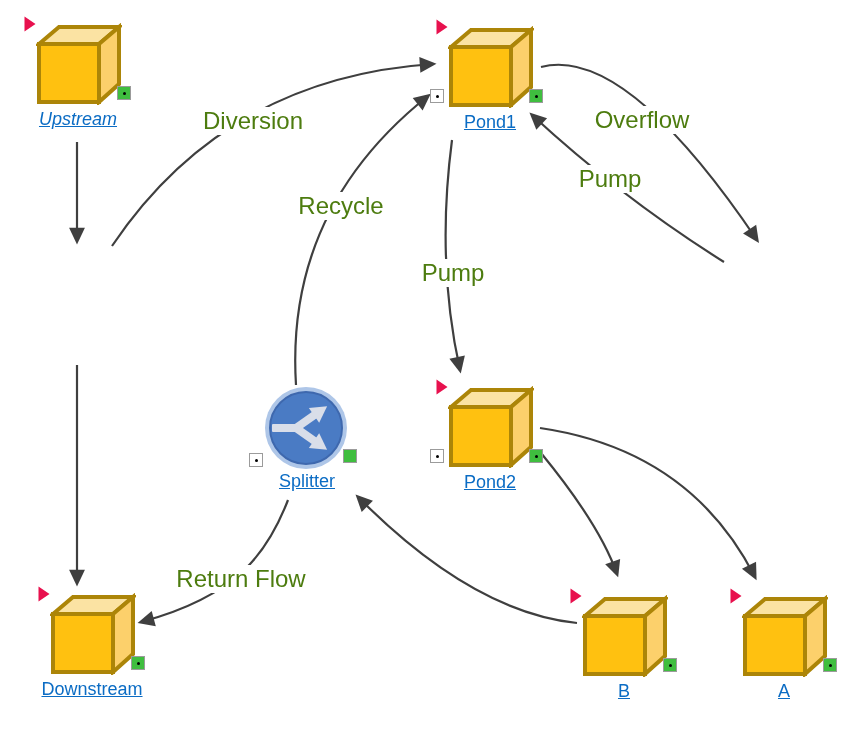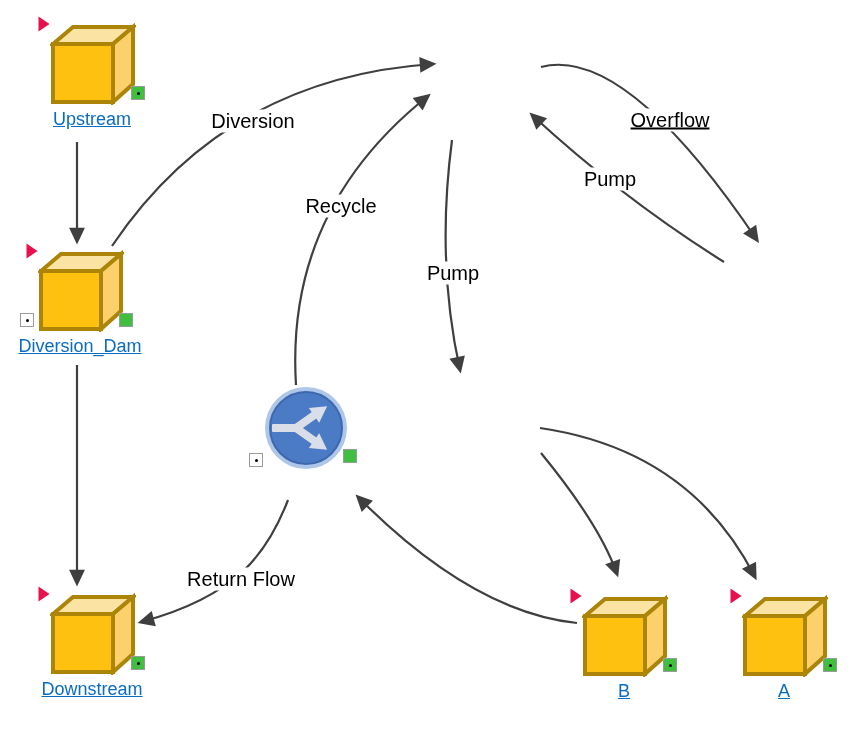--- a/index.html
+++ b/index.html
@@ -4,21 +4,21 @@
 <style>
   html,body{margin:0;padding:0;background:#fff;}
   #stage{
     position:relative;width:862px;height:736px;background:#fff;
     font-family:"Liberation Sans",sans-serif;overflow:hidden;
   }
   #edge-layer{position:absolute;left:0;top:0;z-index:1;}
   .edge{fill:none;stroke:var(--link);stroke-width:2.2px;}
   .elabel{
     position:absolute;transform:translate(-50%,-50%);
-    background:#fff;padding:0 3px;font-size:20px;color:#000000;
+    background:#fff;padding:0 3px;font-size:24px;color:#4d7c0f;
     white-space:nowrap;z-index:2;
   }
   .node{position:absolute;width:116px;height:122px;z-index:3;}
   .tri{position:absolute;left:4px;top:1px;line-height:0;}
   .nicon{position:absolute;left:16px;top:8px;line-height:0;}
   .node.splitter .nicon{left:14px;top:0;}
   .port{
     position:absolute;width:12px;height:12px;border:1px solid #9b9b9b;
     display:flex;align-items:center;justify-content:center;box-sizing:content-box;
   }
@@ -52,57 +52,59 @@
       <path d="M724,262 Q622,198 532,115" class="edge" marker-end="url(#arrowhead)"></path>
       <path d="M540,428 Q690,450 755,577" class="edge" marker-end="url(#arrowhead)"></path>
       <path d="M541,453 Q600,525 617,574" class="edge" marker-end="url(#arrowhead)"></path>
       <path d="M577,623 Q472,612 358,497" class="edge" marker-end="url(#arrowhead)"></path>
       <path d="M288,500 C268,552 238,596 141,622" class="edge" marker-end="url(#arrowhead)"></path>
       <path d="M77,365 L77,583" class="edge" marker-end="url(#arrowhead)"></path>
     </svg>
 <div class="elabel" style="left: 253px; top: 121px;">Diversion</div>
     <div class="elabel" style="left: 325px; top: 206px; margin-left: 16px;">Recycle</div>
     <div class="elabel" style="left: 453px; top: 273px;">Pump</div>
-    <div class="elabel" style="left: 670px; top: 120px; text-decoration: underline;">Overflow</div>
+    <div class="elabel" style="left: 642px; top: 120px;">Overflow</div>
     <div class="elabel" style="left: 610px; top: 179px;">Pump</div>
     <div class="elabel" style="left: 241px; top: 579px;">Return Flow</div>
-    <div class="node" style="left: 34px; top: 15px;">
+    <div class="node" style="left: 20px; top: 15px; font-style: italic;">
     <span class="tri"><svg width="12" height="16" viewBox="0 0 12 16">
           <polygon points="0.5,0.5 11.5,8 0.5,15.5" fill="var(--run-indicator)"></polygon>
         </svg></span>
     <span class="nicon"><svg width="86" height="82" viewBox="0 0 86 82">
           <g stroke="var(--cube-outline)" stroke-width="4">
             <polygon points="3,21 23,4 83,4 63,21" fill="var(--cube-top)"></polygon>
             <polygon points="63,21 83,4 83,61 63,79" fill="var(--cube-side)"></polygon>
             <rect x="3" y="21" width="60" height="58" fill="var(--cube-front)"></rect>
           </g>
         </svg></span>
 
     <span class="port port-out">
         <i></i>
       </span>
     <div class="nlabel">Upstream</div>
   </div>
-    <div class="node" style="left: 22px; top: 242px;">
+    <div class="node" style="left: 432px; top: 18px;">
     <span class="tri"><svg width="12" height="16" viewBox="0 0 12 16">
           <polygon points="0.5,0.5 11.5,8 0.5,15.5" fill="var(--run-indicator)"></polygon>
         </svg></span>
     <span class="nicon"><svg width="86" height="82" viewBox="0 0 86 82">
           <g stroke="var(--cube-outline)" stroke-width="4">
             <polygon points="3,21 23,4 83,4 63,21" fill="var(--cube-top)"></polygon>
             <polygon points="63,21 83,4 83,61 63,79" fill="var(--cube-side)"></polygon>
             <rect x="3" y="21" width="60" height="58" fill="var(--cube-front)"></rect>
           </g>
         </svg></span>
 
     <span class="port port-in">
         <i></i>
       </span>
-    <span class="port port-out"></span>
-    <div class="nlabel">Diversion_Dam</div>
+    <span class="port port-out">
+        <i></i>
+      </span>
+    <div class="nlabel">Pond1</div>
   </div>
     <div class="node splitter" style="left: 249px; top: 385px;">
 
     <span class="nicon"><svg width="86" height="86" viewBox="0 0 86 86">
           <circle cx="43" cy="43" r="41" fill="var(--splitter-ring)"></circle>
           <circle cx="43" cy="43" r="36" fill="var(--splitter-fill)" stroke="#3E68AE" stroke-width="2"></circle>
           <g fill="var(--splitter-arrow)">
             <rect x="9" y="39" width="27" height="8" rx="1"></rect>
             <g transform="translate(33,43) rotate(-35)">
               <rect x="0" y="-4" width="23" height="8"></rect>
@@ -111,20 +113,41 @@
             <g transform="translate(33,43) rotate(35)">
               <rect x="0" y="-4" width="23" height="8"></rect>
               <polygon points="22,-9 38,0 22,9"></polygon>
             </g>
           </g>
         </svg></span>
     <span class="port port-in">
         <i></i>
       </span>
     <span class="port port-out"></span>
+    <div class="nlabel">Splitter</div>
+  </div>
+    <div class="node" style="left: 432px; top: 378px;">
+    <span class="tri"><svg width="12" height="16" viewBox="0 0 12 16">
+          <polygon points="0.5,0.5 11.5,8 0.5,15.5" fill="var(--run-indicator)"></polygon>
+        </svg></span>
+    <span class="nicon"><svg width="86" height="82" viewBox="0 0 86 82">
+          <g stroke="var(--cube-outline)" stroke-width="4">
+            <polygon points="3,21 23,4 83,4 63,21" fill="var(--cube-top)"></polygon>
+            <polygon points="63,21 83,4 83,61 63,79" fill="var(--cube-side)"></polygon>
+            <rect x="3" y="21" width="60" height="58" fill="var(--cube-front)"></rect>
+          </g>
+        </svg></span>
+
+    <span class="port port-in">
+        <i></i>
+      </span>
+    <span class="port port-out">
+        <i></i>
+      </span>
+    <div class="nlabel">Pond2</div>
   </div>
     <div class="node" style="left: 34px; top: 585px;">
     <span class="tri"><svg width="12" height="16" viewBox="0 0 12 16">
           <polygon points="0.5,0.5 11.5,8 0.5,15.5" fill="var(--run-indicator)"></polygon>
         </svg></span>
     <span class="nicon"><svg width="86" height="82" viewBox="0 0 86 82">
           <g stroke="var(--cube-outline)" stroke-width="4">
             <polygon points="3,21 23,4 83,4 63,21" fill="var(--cube-top)"></polygon>
             <polygon points="63,21 83,4 83,61 63,79" fill="var(--cube-side)"></polygon>
             <rect x="3" y="21" width="60" height="58" fill="var(--cube-front)"></rect>

